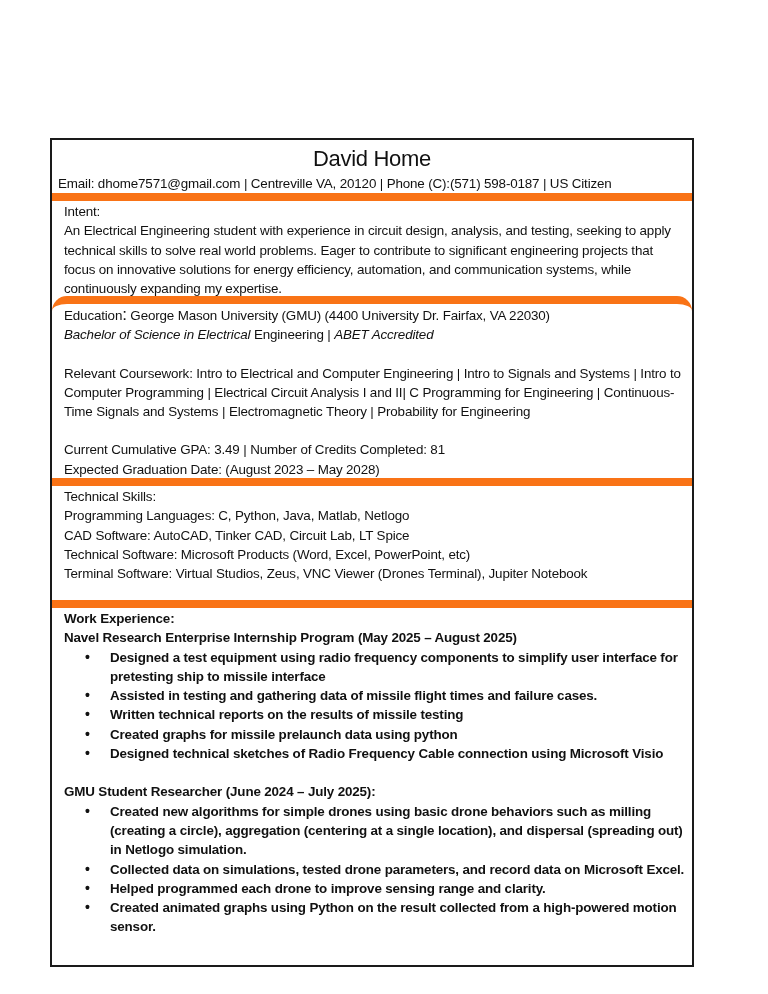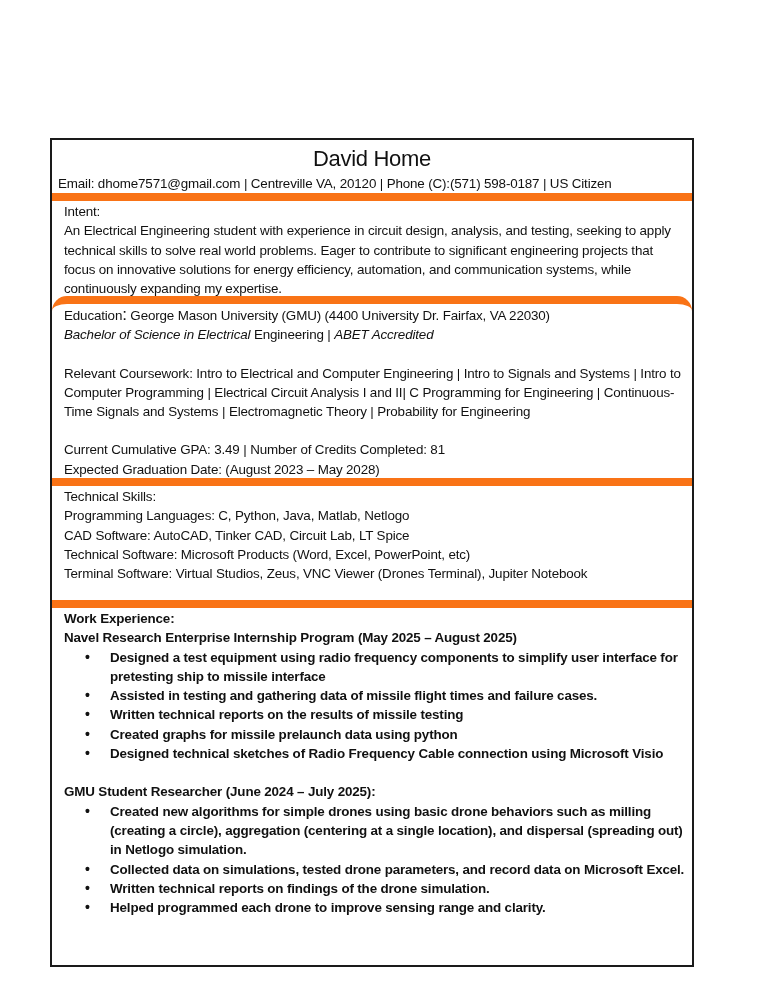--- a/index.html
+++ b/index.html
@@ -66,18 +66,18 @@
       <li>Assisted in testing and gathering data of missile flight times and failure cases.</li>
       <li>Written technical reports on the results of missile testing</li>
       <li>Created graphs for missile prelaunch data using python</li>
       <li>Designed technical sketches of Radio Frequency Cable connection using Microsoft Visio</li>
     </ul>
     <div class="gap"></div>
     <div>GMU Student Researcher (June 2024 – July 2025):</div>
     <ul>
       <li>Created new algorithms for simple drones using basic drone behaviors such as milling (creating a circle), aggregation (centering at a single location), and dispersal (spreading out) in Netlogo simulation.</li>
       <li> Collected data on simulations, tested drone parameters, and record data on Microsoft Excel.</li>
-      <li> Written technical reports on findings of the drone simulation.</li>
       <li>Helped programmed each drone to improve sensing range and clarity.</li>
+      <li>Created animated graphs using Python on the result collected from a high-powered motion sensor.</li>
     </ul>
   </div>
 
 </div>
 
 </body></html>

